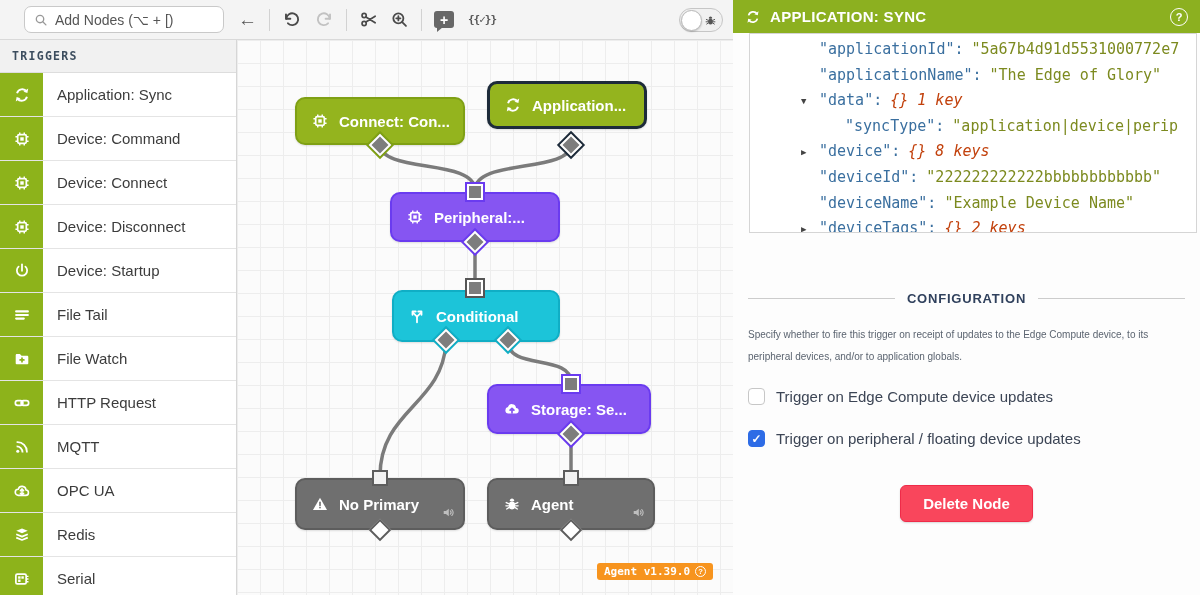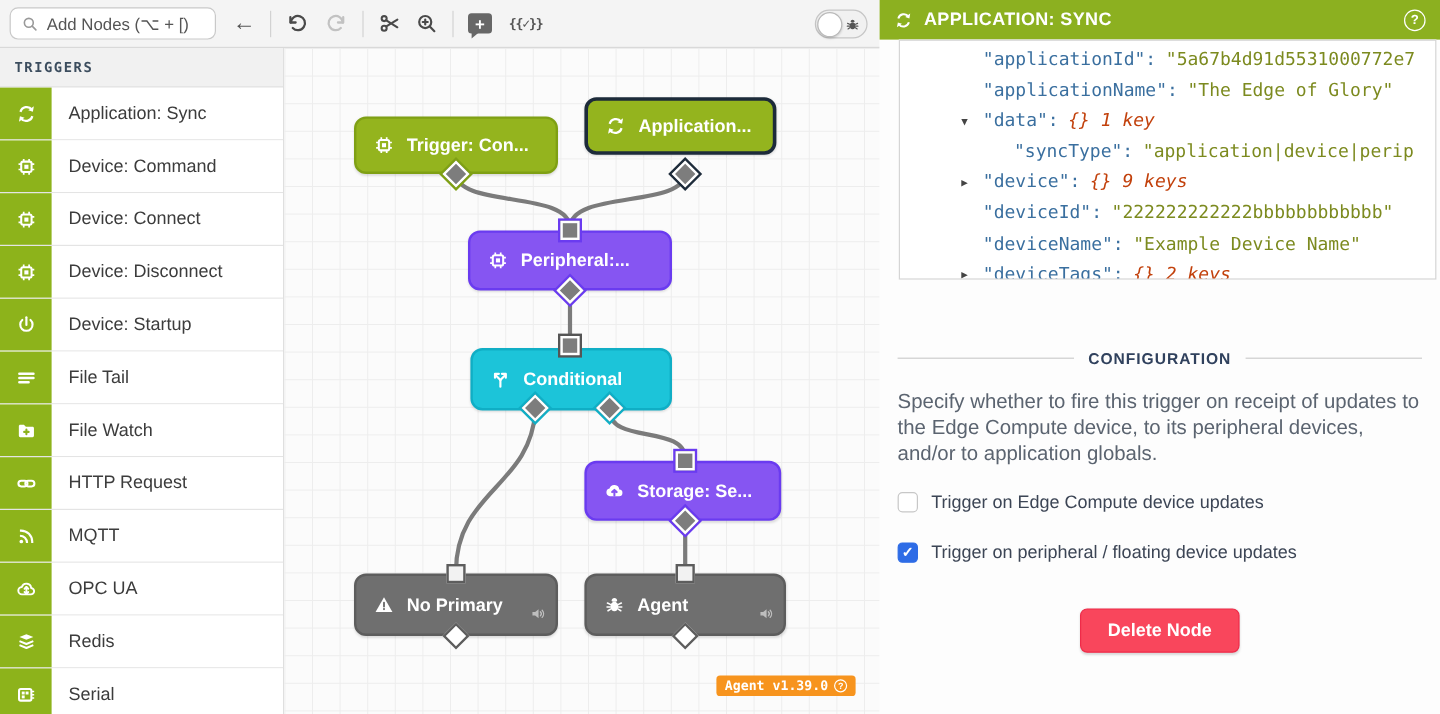--- a/index.html
+++ b/index.html
@@ -2,21 +2,21 @@
 <html><head>
 <meta charset="utf-8">
 <style>
   * { margin:0; padding:0; box-sizing:border-box; }
   body { font-family:"Liberation Sans", sans-serif; background:#fff; }
   .app { position:relative; width:1200px; height:595px; overflow:hidden; background:#fff; }
 
   
   .toolbar { position:absolute; left:0; top:0; width:733px; height:40px; background:#f4f4f4;
              border-bottom:1px solid #d9d9d9; display:flex; align-items:center; }
-  .searchbox { display:flex; align-items:center; gap:7px; width:172px; height:27px; margin-left:8px;
+  .searchbox { display:flex; align-items:center; gap:7px; width:200px; height:27px; margin-left:24px;
                background:#fff; border:1px solid #c9c9c9; border-radius:7px; padding:0 9px; }
   .searchbox input { border:none; outline:none; width:100%; font-size:14px; color:#444; background:transparent;
                      font-family:"Liberation Sans", sans-serif; }
   .searchbox input::placeholder { color:#555; opacity:1; }
   .tb-icon { color:#4a4a4a; display:flex; align-items:center; justify-content:center; cursor:pointer; }
   .tb-icon svg { display:block; }
   .tb-icon.disabled { color:#c2c2c2; cursor:default; }
   .tb-sep { width:1px; height:22px; background:#d2d2d2; margin:0 12px; }
   .back-btn { font-size:19px; color:#555; margin-left:14px; line-height:1; cursor:pointer; }
   .note-btn { position:relative; width:20px; height:17px; background:#676767; border-radius:3px; color:#fff;
@@ -77,21 +77,21 @@
   .code-line { height:25.6px; line-height:25.6px; padding-left:69px; white-space:nowrap; }
   .code-line.indent2 { padding-left:95px; }
   .cl-arrow { display:inline-block; width:18px; margin-left:-18px; font-size:9px; color:#444; cursor:pointer;
               vertical-align:1px; }
   .k { color:#3a6f9f; }
   .v { color:#7c8a1f; margin-left:8px; }
   .meta { color:#c2410c; font-style:italic; margin-left:8px; }
   .config-divider { margin:25px 15px 0; display:flex; align-items:center; gap:12px; color:#30415d;
                     font-size:13px; font-weight:bold; letter-spacing:.8px; }
   .config-divider::before, .config-divider::after { content:""; flex:1; border-top:1px solid #ccc; }
-  .rp-desc { margin:18px 15px 0; width:440px; font-size:17px; line-height:21.5px; color:#5b6470; }
+  .rp-desc { margin:18px 15px 0; width:440px; font-size:10px; line-height:21.5px; color:#5b6470; }
   .cb-list { margin:21px 15px 0; }
   .cb-row { display:flex; align-items:center; margin-bottom:25px; }
   .cb { width:17px; height:17px; border:1.5px solid #c7c7c7; border-radius:4px; background:#fff; flex:none;
         cursor:pointer; display:flex; align-items:center; justify-content:center; }
   .cb.checked { background:#2e6ce6; border-color:#2e6ce6; }
   .cb.checked::after { content:"✓"; color:#fff; font-size:12px; font-weight:bold; }
   .cb-label { margin-left:11px; font-size:15px; color:#3c4555; }
   .delete-wrap { text-align:center; margin-top:38px; }
   .delete-btn { background:#f9465c; border:1px solid #ef2b49; border-radius:6px; color:#fff; font-weight:bold;
                 font-size:15px; padding:9px 22px; cursor:pointer; font-family:"Liberation Sans",sans-serif;
@@ -359,21 +359,21 @@
         <path d="M334,396 L334,436"></path>
       </g>
     </svg>
 
     <div class="node node-green" style="left:58px;top:57px;width:170px;height:48px">
       <span style="display:flex">
           <svg width="18" height="18">
             <use href="#i-chip"></use>
           </svg>
         </span>
-      <span class="nlabel">Trigger: Con...</span>
+      <span class="nlabel">Connect: Con...</span>
     </div>
     <div class="node node-green node-selected" style="left:250px;top:41px;width:160px;height:48px">
       <span style="display:flex">
           <svg width="18" height="18">
             <use href="#i-sync"></use>
           </svg>
         </span>
       <span class="nlabel">Application...</span>
     </div>
     <div class="node node-purple" style="left:153px;top:152px;width:170px;height:50px">
@@ -461,21 +461,21 @@
       <div class="code-line">
         <span class="k">"applicationName":</span><span class="v">"The Edge of Glory"</span>
       </div>
       <div class="code-line">
         <span class="cl-arrow">▼</span><span class="k">"data":</span><span class="meta">{}  1 key</span>
       </div>
       <div class="code-line indent2">
         <span class="k">"syncType":</span><span class="v">"application|device|perip</span>
       </div>
       <div class="code-line">
-        <span class="cl-arrow">▶</span><span class="k">"device":</span><span class="meta">{}  9 keys</span>
+        <span class="cl-arrow">▶</span><span class="k">"device":</span><span class="meta">{}  8 keys</span>
       </div>
       <div class="code-line">
         <span class="k">"deviceId":</span><span class="v">"222222222222bbbbbbbbbbbb"</span>
       </div>
       <div class="code-line">
         <span class="k">"deviceName":</span><span class="v">"Example Device Name"</span>
       </div>
       <div class="code-line">
         <span class="cl-arrow">▶</span><span class="k">"deviceTags":</span><span class="meta">{}  2 keys</span>
       </div>

